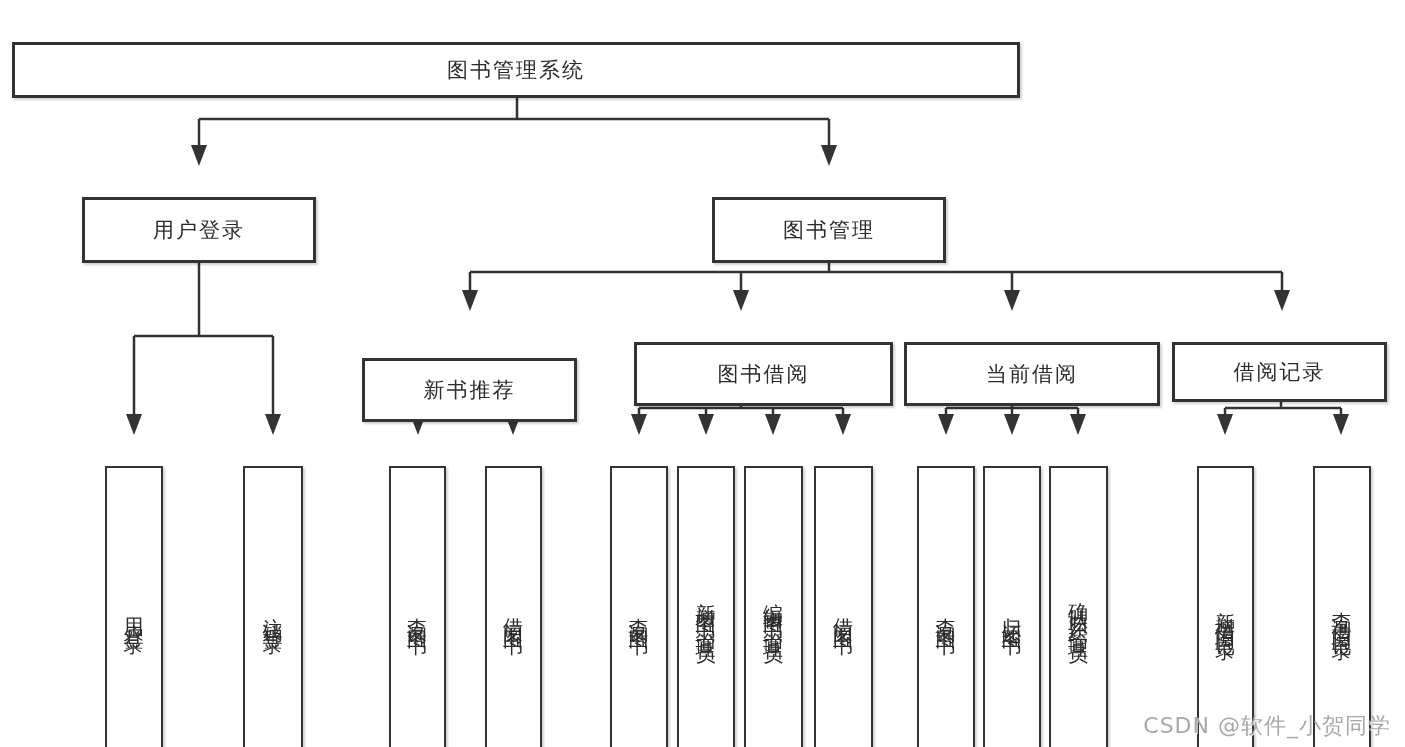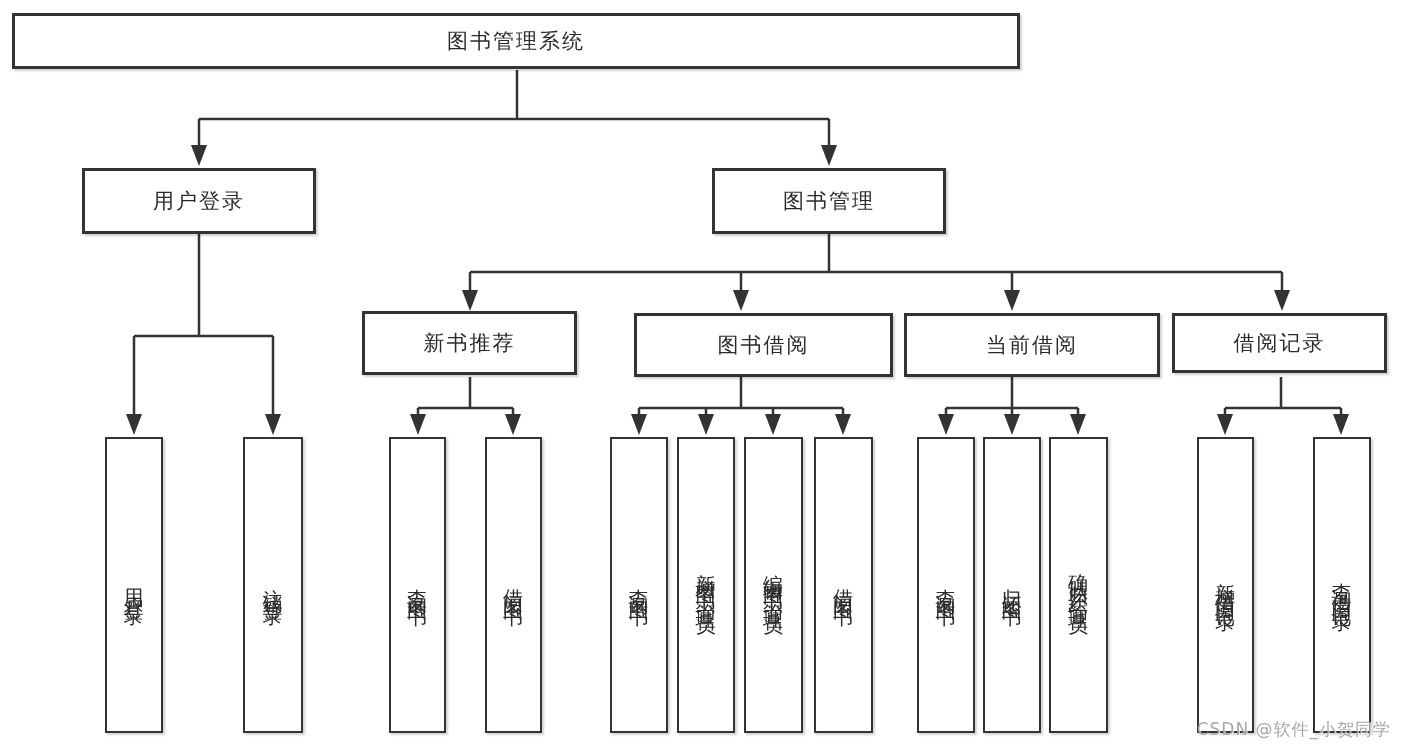--- a/index.html
+++ b/index.html
@@ -18,41 +18,42 @@
   }
   .box {
     position: absolute;
     box-sizing: border-box;
     background: #ffffff;
     border: 3px solid #333333;
     display: flex;
     align-items: center;
     justify-content: center;
     box-shadow: 2px 2px 2px rgba(0,0,0,0.18);
+    margin-top: 29px;
   }
   .box .lbl {
     color: #2b2b2b;
     font-size: 21px;
     letter-spacing: 2px;
     white-space: nowrap;
   }
   .leaf { border-width: 2.5px; }
   .leaf .lbl {
     writing-mode: vertical-rl;
     text-orientation: mixed;
     font-size: 20px;
     letter-spacing: 6px;
     line-height: 1;
     white-space: normal;
   }
   #watermark {
     position: absolute;
     right: 14px;
     bottom: 6px;
-    font-size: 17px;
+    font-size: 22px;
     color: rgba(158,158,158,0.9);
     text-shadow: 1px 1px 0 rgba(255,255,255,0.8);
     letter-spacing: 1px;
     z-index: 5;
   }
 </style>
 </head>
 <body>
 
 <div id="canvas">
@@ -93,21 +94,21 @@
     <span class="lbl">图书管理系统</span>
   </div>
 
   <div class="box" style="left:82px; top:168px; width:234px; height:66px;">
     <span class="lbl">用户登录</span>
   </div>
   <div class="box" style="left:712px; top:168px; width:234px; height:66px;align-items:center;">
     <span class="lbl">图书管理</span>
   </div>
 
-  <div class="box" style="left:362px; top:311px; width:215px; height:64px;">
+  <div class="box" style="left:362px; top:329px; width:215px; height:64px;">
     <span class="lbl">新书推荐</span>
   </div>
   <div class="box" style="left:634px; top:313px; width:259px; height:64px;">
     <span class="lbl">图书借阅</span>
   </div>
   <div class="box" style="left:904px; top:313px; width:256px; height:64px;">
     <span class="lbl">当前借阅</span>
   </div>
   <div class="box" style="left:1172px; top:313px; width:215px; height:60px;">
     <span class="lbl">借阅记录</span>

